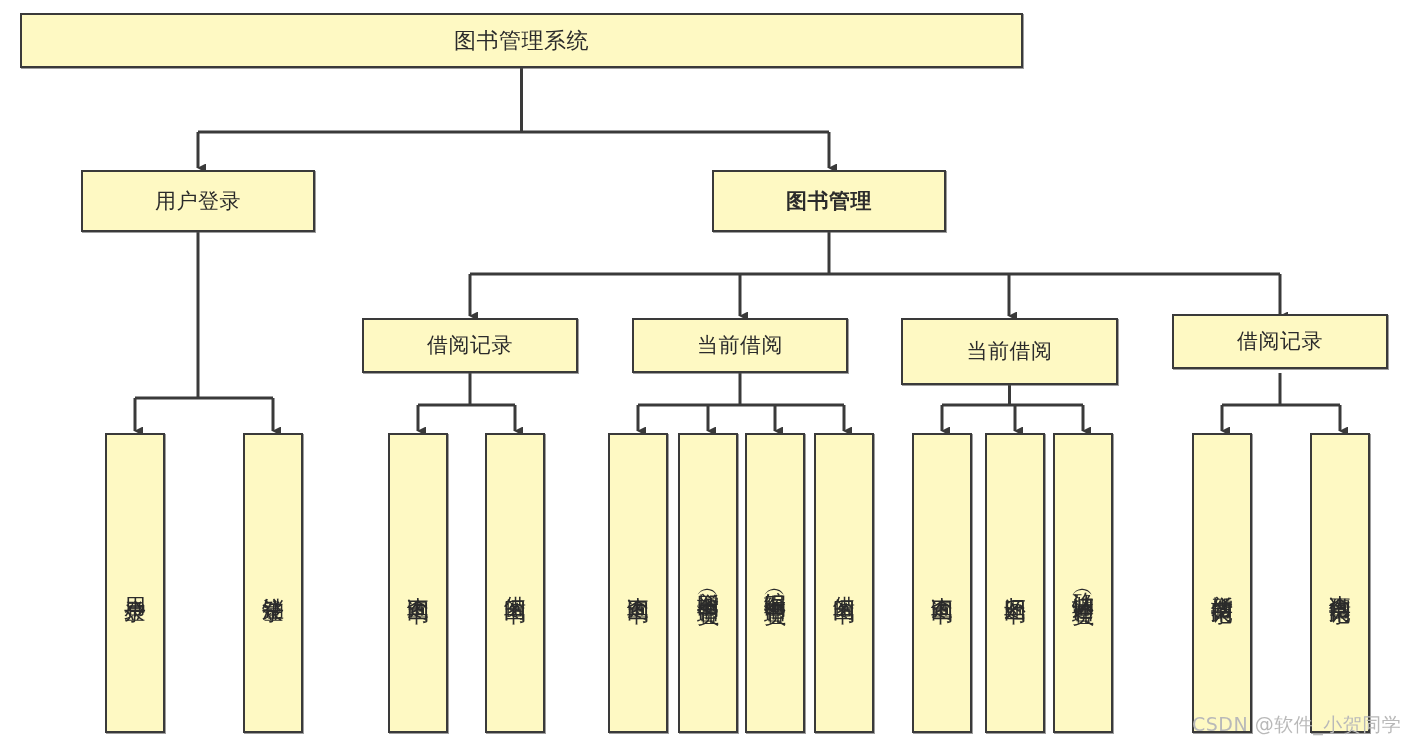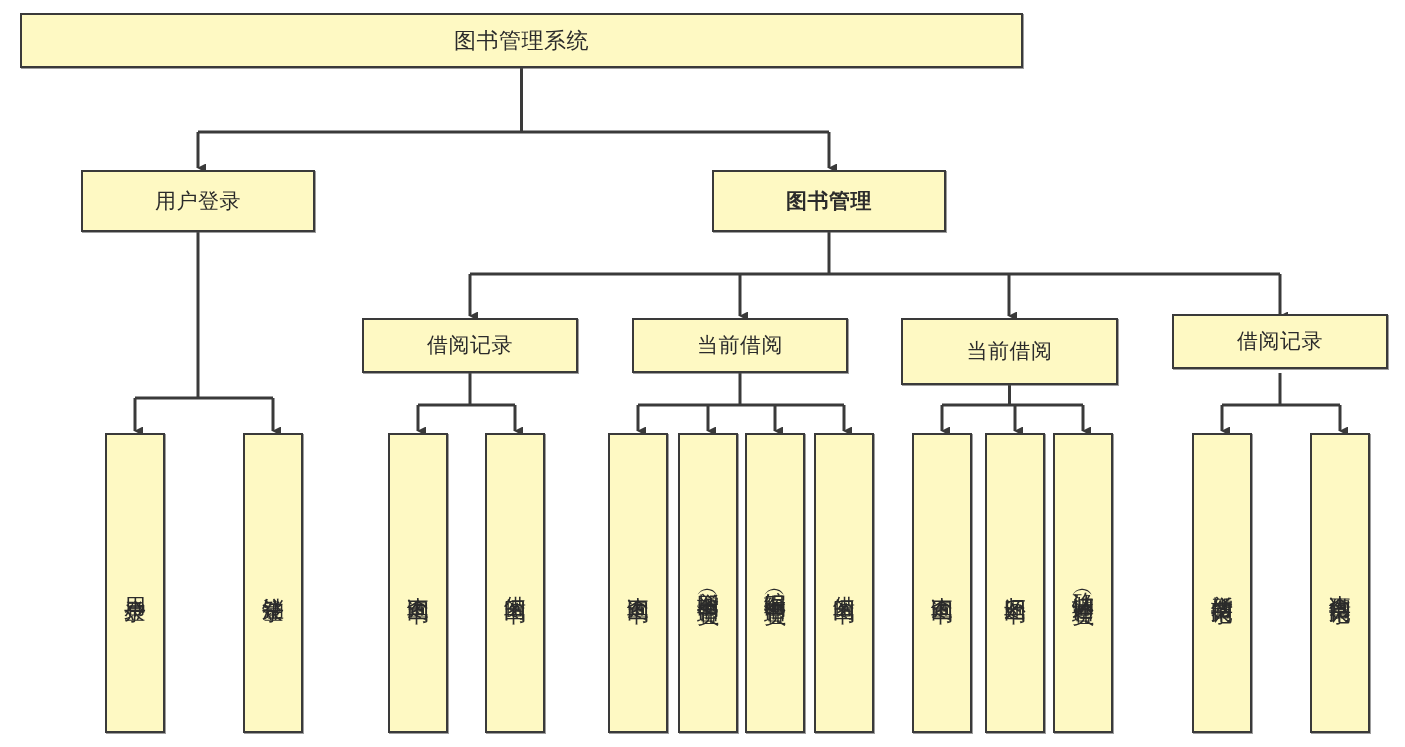--- a/index.html
+++ b/index.html
@@ -171,13 +171,14 @@
         <span class="node-label">确认归还（管理员）</span>
       </div>
       <div class="node-box leaf vert" style="left: 1192px; top: 433px; width: 60px; height: 300px;">
         <span class="node-label">新增借阅记录</span>
       </div>
       <div class="node-box leaf vert" style="left: 1310px; top: 433px; width: 60px; height: 300px;">
         <span class="node-label">查询借阅记录</span>
       </div>
     </div>
 
+  <div class="watermark" style="left: 1192px; top: 712px;">CSDN @软件_小贺同学</div>
 </div>
 
 </body></html>

